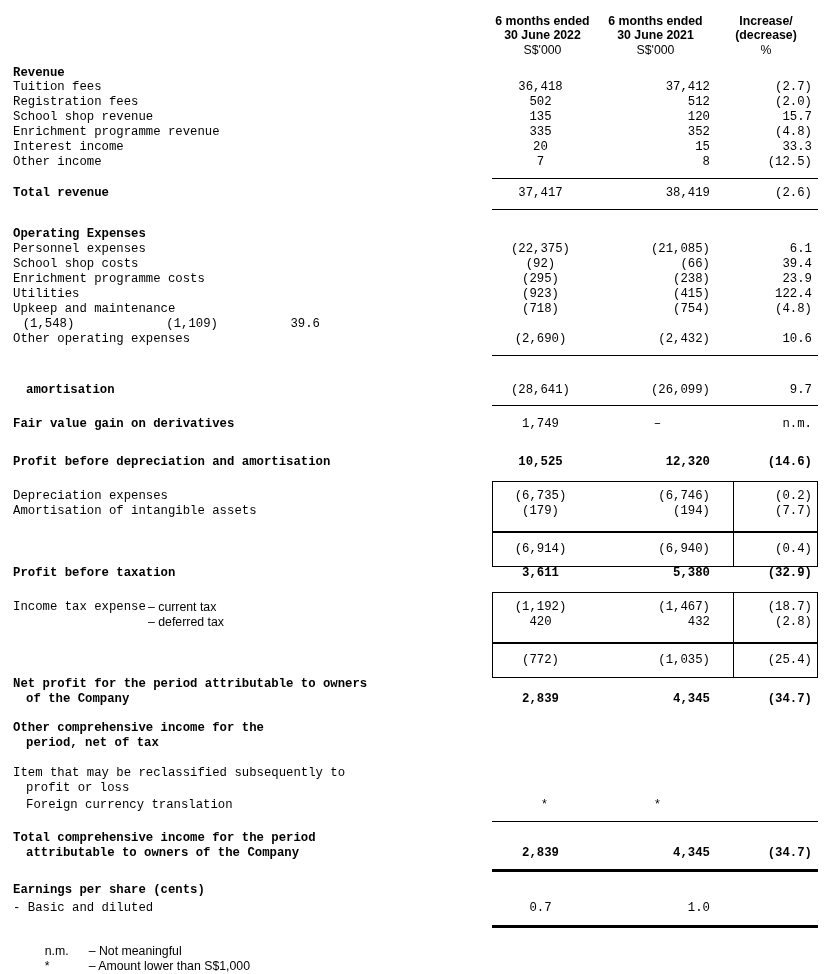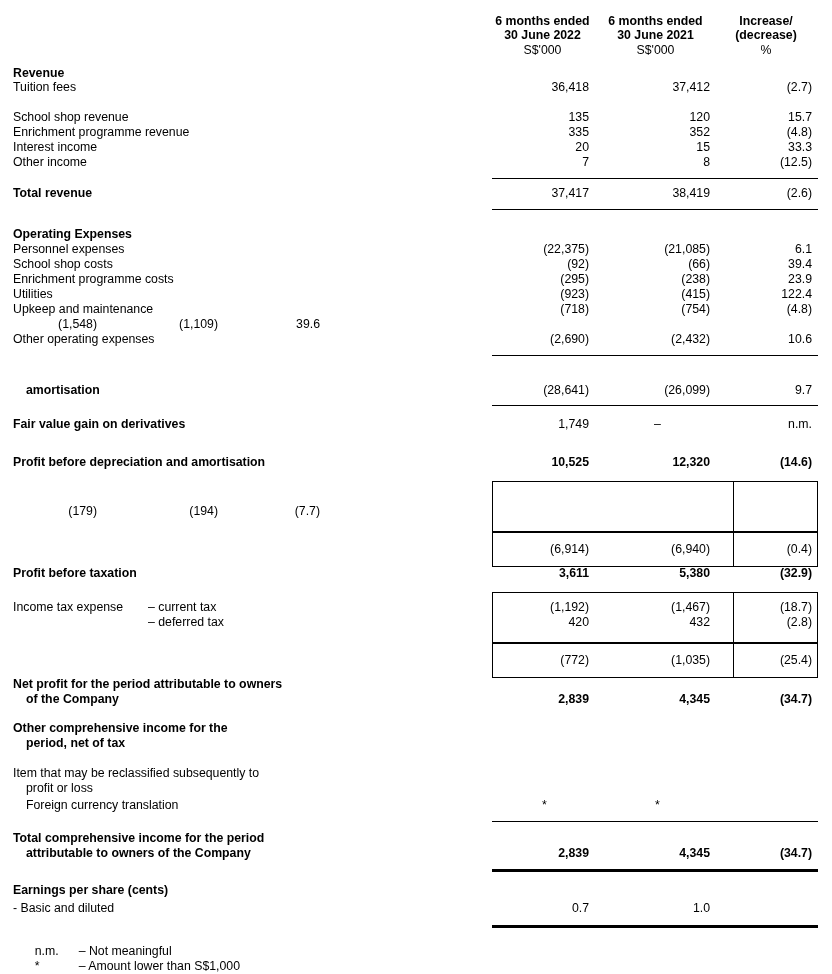--- a/index.html
+++ b/index.html
@@ -23,35 +23,36 @@
   }
 
   
   .row {
     position: absolute;
     left: 0;
     width: 832px;
     display: flex;
     align-items: flex-start;
     box-sizing: border-box;
+    font-family: Liberation Mono, monospace;
   }
   .lbl {
     width: 492px;
     padding-left: 13px;
     box-sizing: border-box;
     white-space: pre;
     line-height: 15.2px;
   }
   .c1, .c2, .c3 {
     box-sizing: border-box;
     text-align: right;
     line-height: 15.2px;
     white-space: pre;
   }
-  .c1 { width: 105px; padding-right: 8px; }
+  .c1 { width: 105px; padding-right: 8px; text-align: center; }
   .c2 { width: 121px; padding-right: 8px; }
   .c3 { width: 104px; padding-right: 10px; }
 
   .ctr { text-align: center; padding-right: 0; }
 
   .b { font-weight: bold; }
 
   
   .hdr {
     position: absolute;
@@ -92,21 +93,21 @@
   }
   .vdiv {
     position: absolute;
     left: 733px;
     width: 0;
     border-left: 1.1px solid #000;
   }
 
   .foot {
     position: absolute;
-    left: 21px;
+    left: 31px;
     line-height: 15.2px;
     white-space: pre;
   }
   .foot .fk { display: inline-block; width: 44px; }
 </style>
 </head>
 <body>
 
 <div class="sheet">
 
@@ -131,20 +132,26 @@
   <div class="row" style="top:66px">
     <div class="lbl b">Revenue</div>
   </div>
 
   <div class="row" style="top:80px">
     <div class="lbl">Tuition fees</div>
     <div class="c1">36,418</div>
     <div class="c2">37,412</div>
     <div class="c3">(2.7)</div>
   </div>
+  <div class="row" style="top:95px">
+    <div class="lbl">Registration fees</div>
+    <div class="c1">502</div>
+    <div class="c2">512</div>
+    <div class="c3">(2.0)</div>
+  </div>
   <div class="row" style="top:110px">
     <div class="lbl">School shop revenue</div>
     <div class="c1">135</div>
     <div class="c2">120</div>
     <div class="c3">15.7</div>
   </div>
   <div class="row" style="top:125px">
     <div class="lbl">Enrichment programme revenue</div>
     <div class="c1">335</div>
     <div class="c2">352</div>
@@ -241,21 +248,28 @@
     <div class="c1 b">10,525</div>
     <div class="c2 b">12,320</div>
     <div class="c3 b">(14.6)</div>
   </div>
 
   <div class="box" style="top:481px; height:51px"></div>
   <div class="vdiv" style="top:481px; height:51px"></div>
   <div class="box" style="top:532px; height:35px"></div>
   <div class="vdiv" style="top:532px; height:35px"></div>
 
+  <div class="row" style="top:489px">
+    <div class="lbl">Depreciation expenses</div>
+    <div class="c1">(6,735)</div>
+    <div class="c2">(6,746)</div>
+    <div class="c3">(0.2)</div>
+  </div>
   <div class="row" style="top:504px">
+    <div class="lbl">Amortisation of intangible assets</div>
     <div class="c1">(179)</div>
     <div class="c2">(194)</div>
     <div class="c3">(7.7)</div>
   </div>
   <div class="row" style="top:542px">
     <div class="lbl"></div>
     <div class="c1">(6,914)</div>
     <div class="c2">(6,940)</div>
     <div class="c3">(0.4)</div>
   </div>

